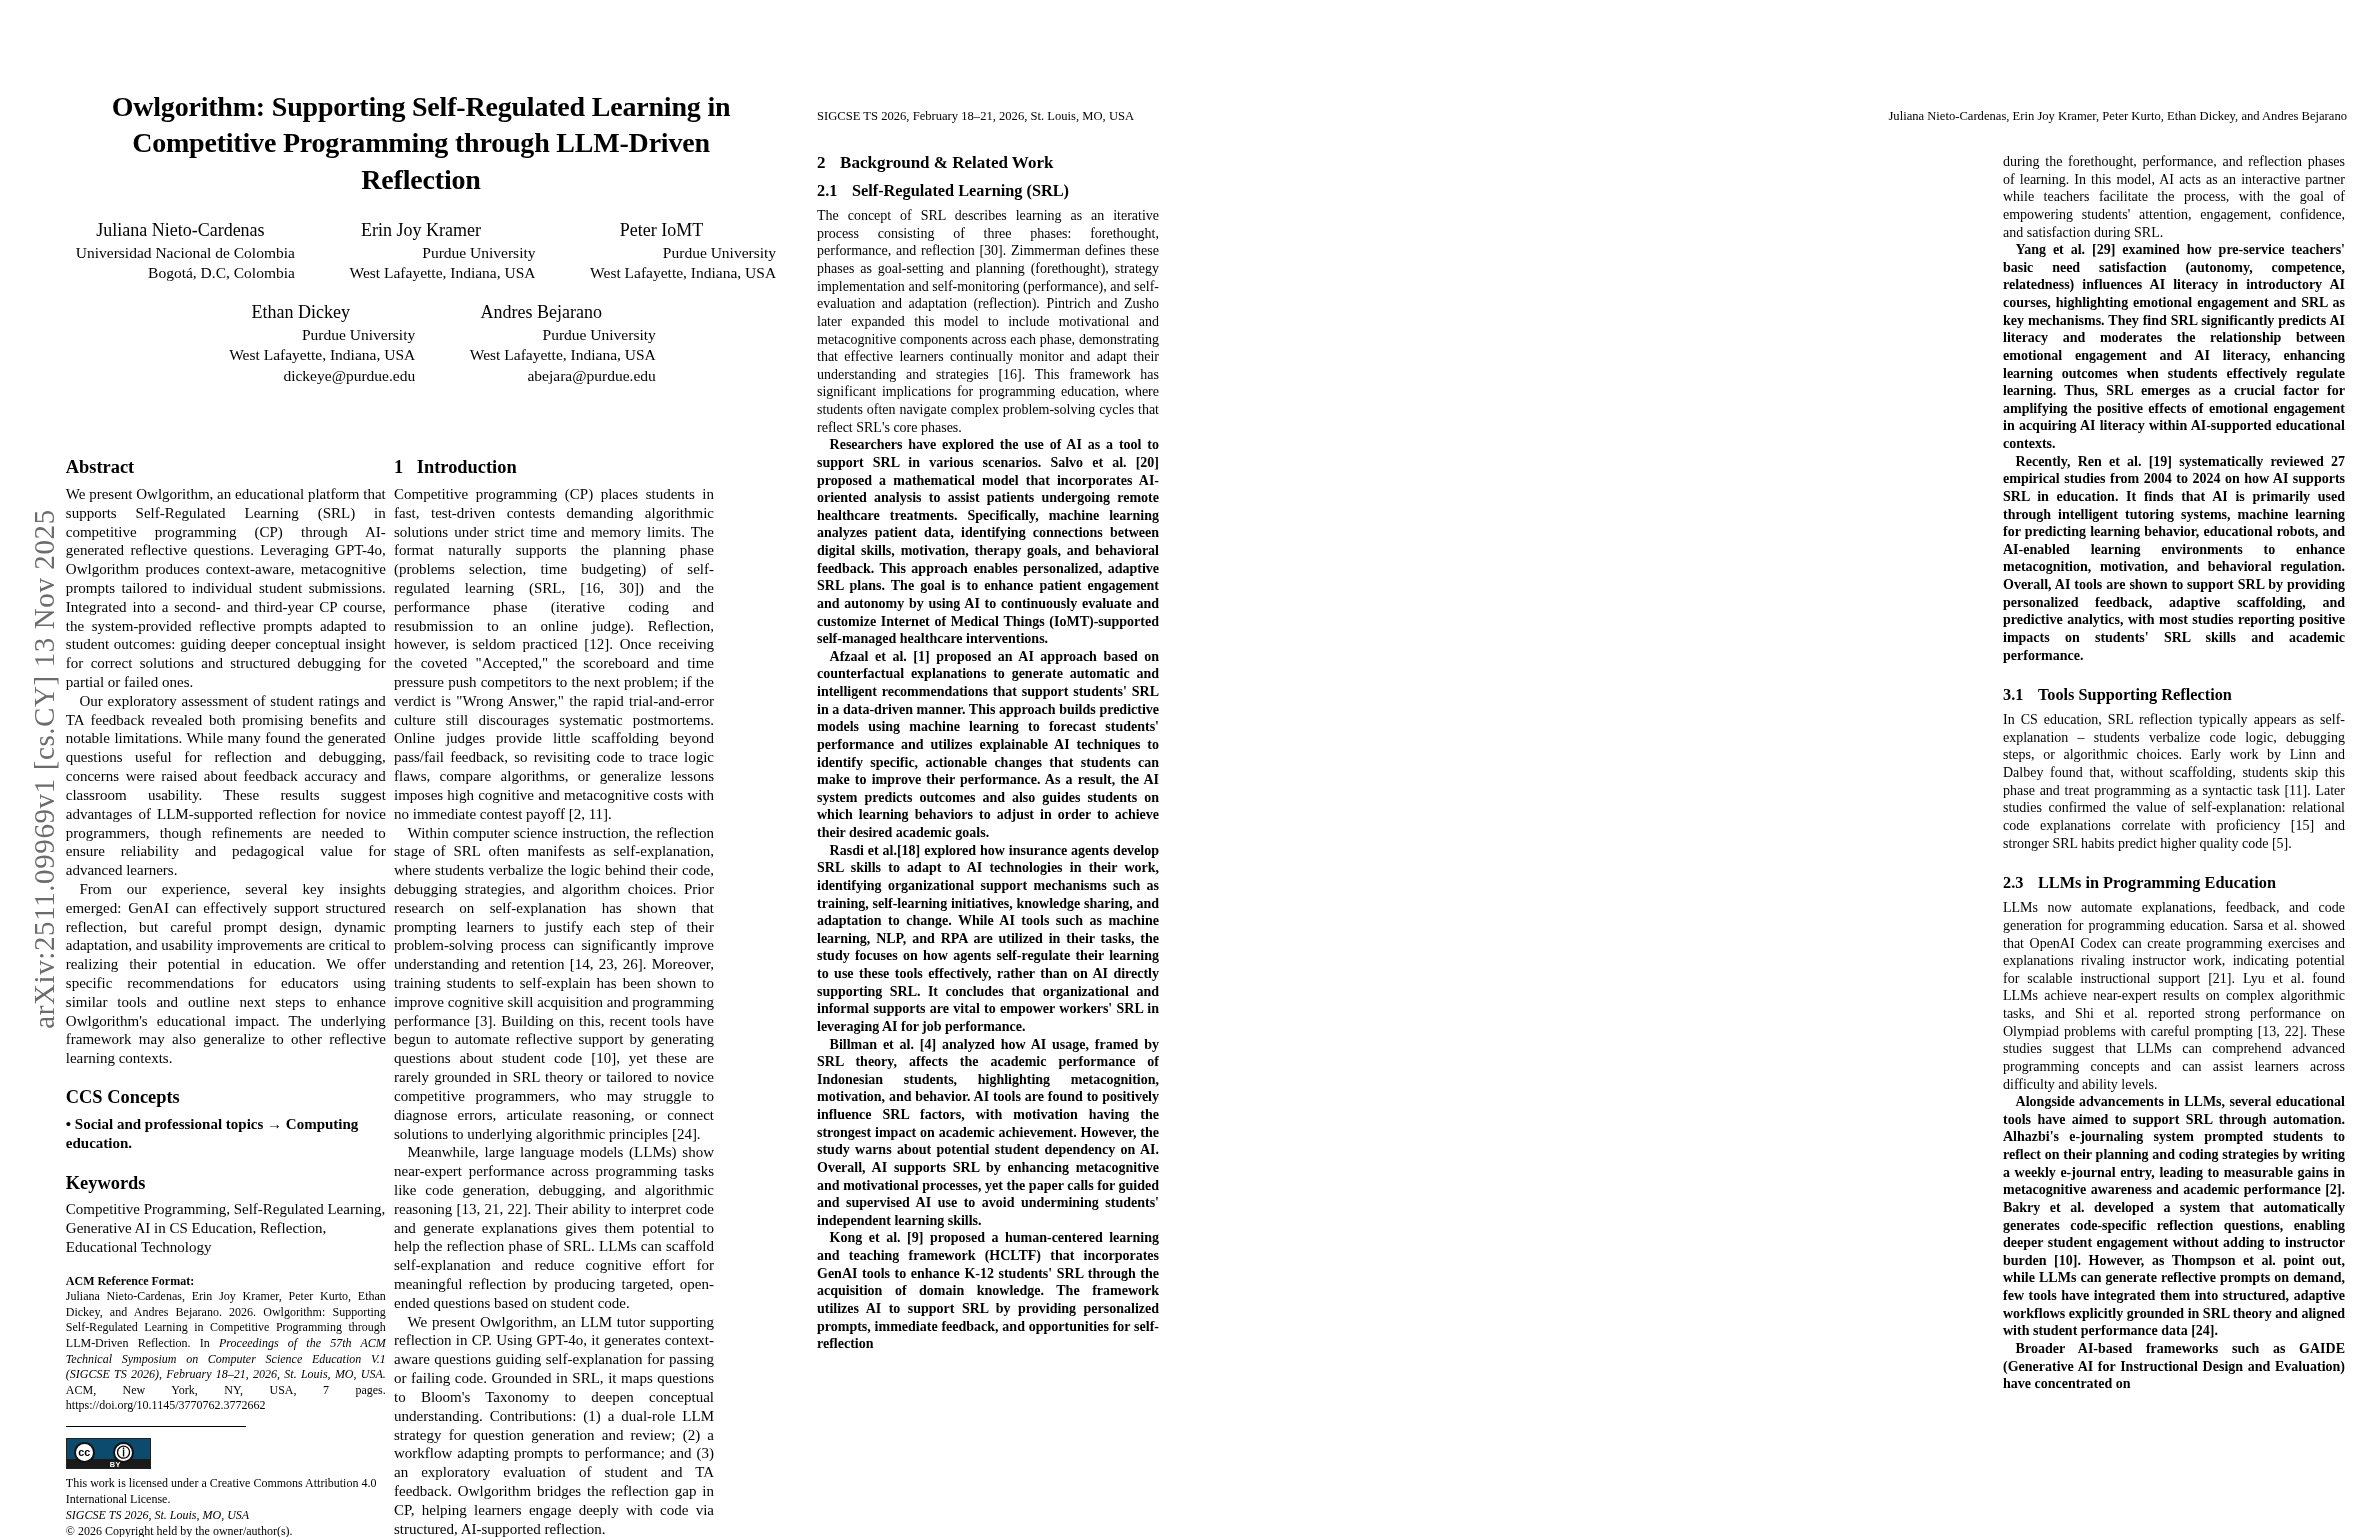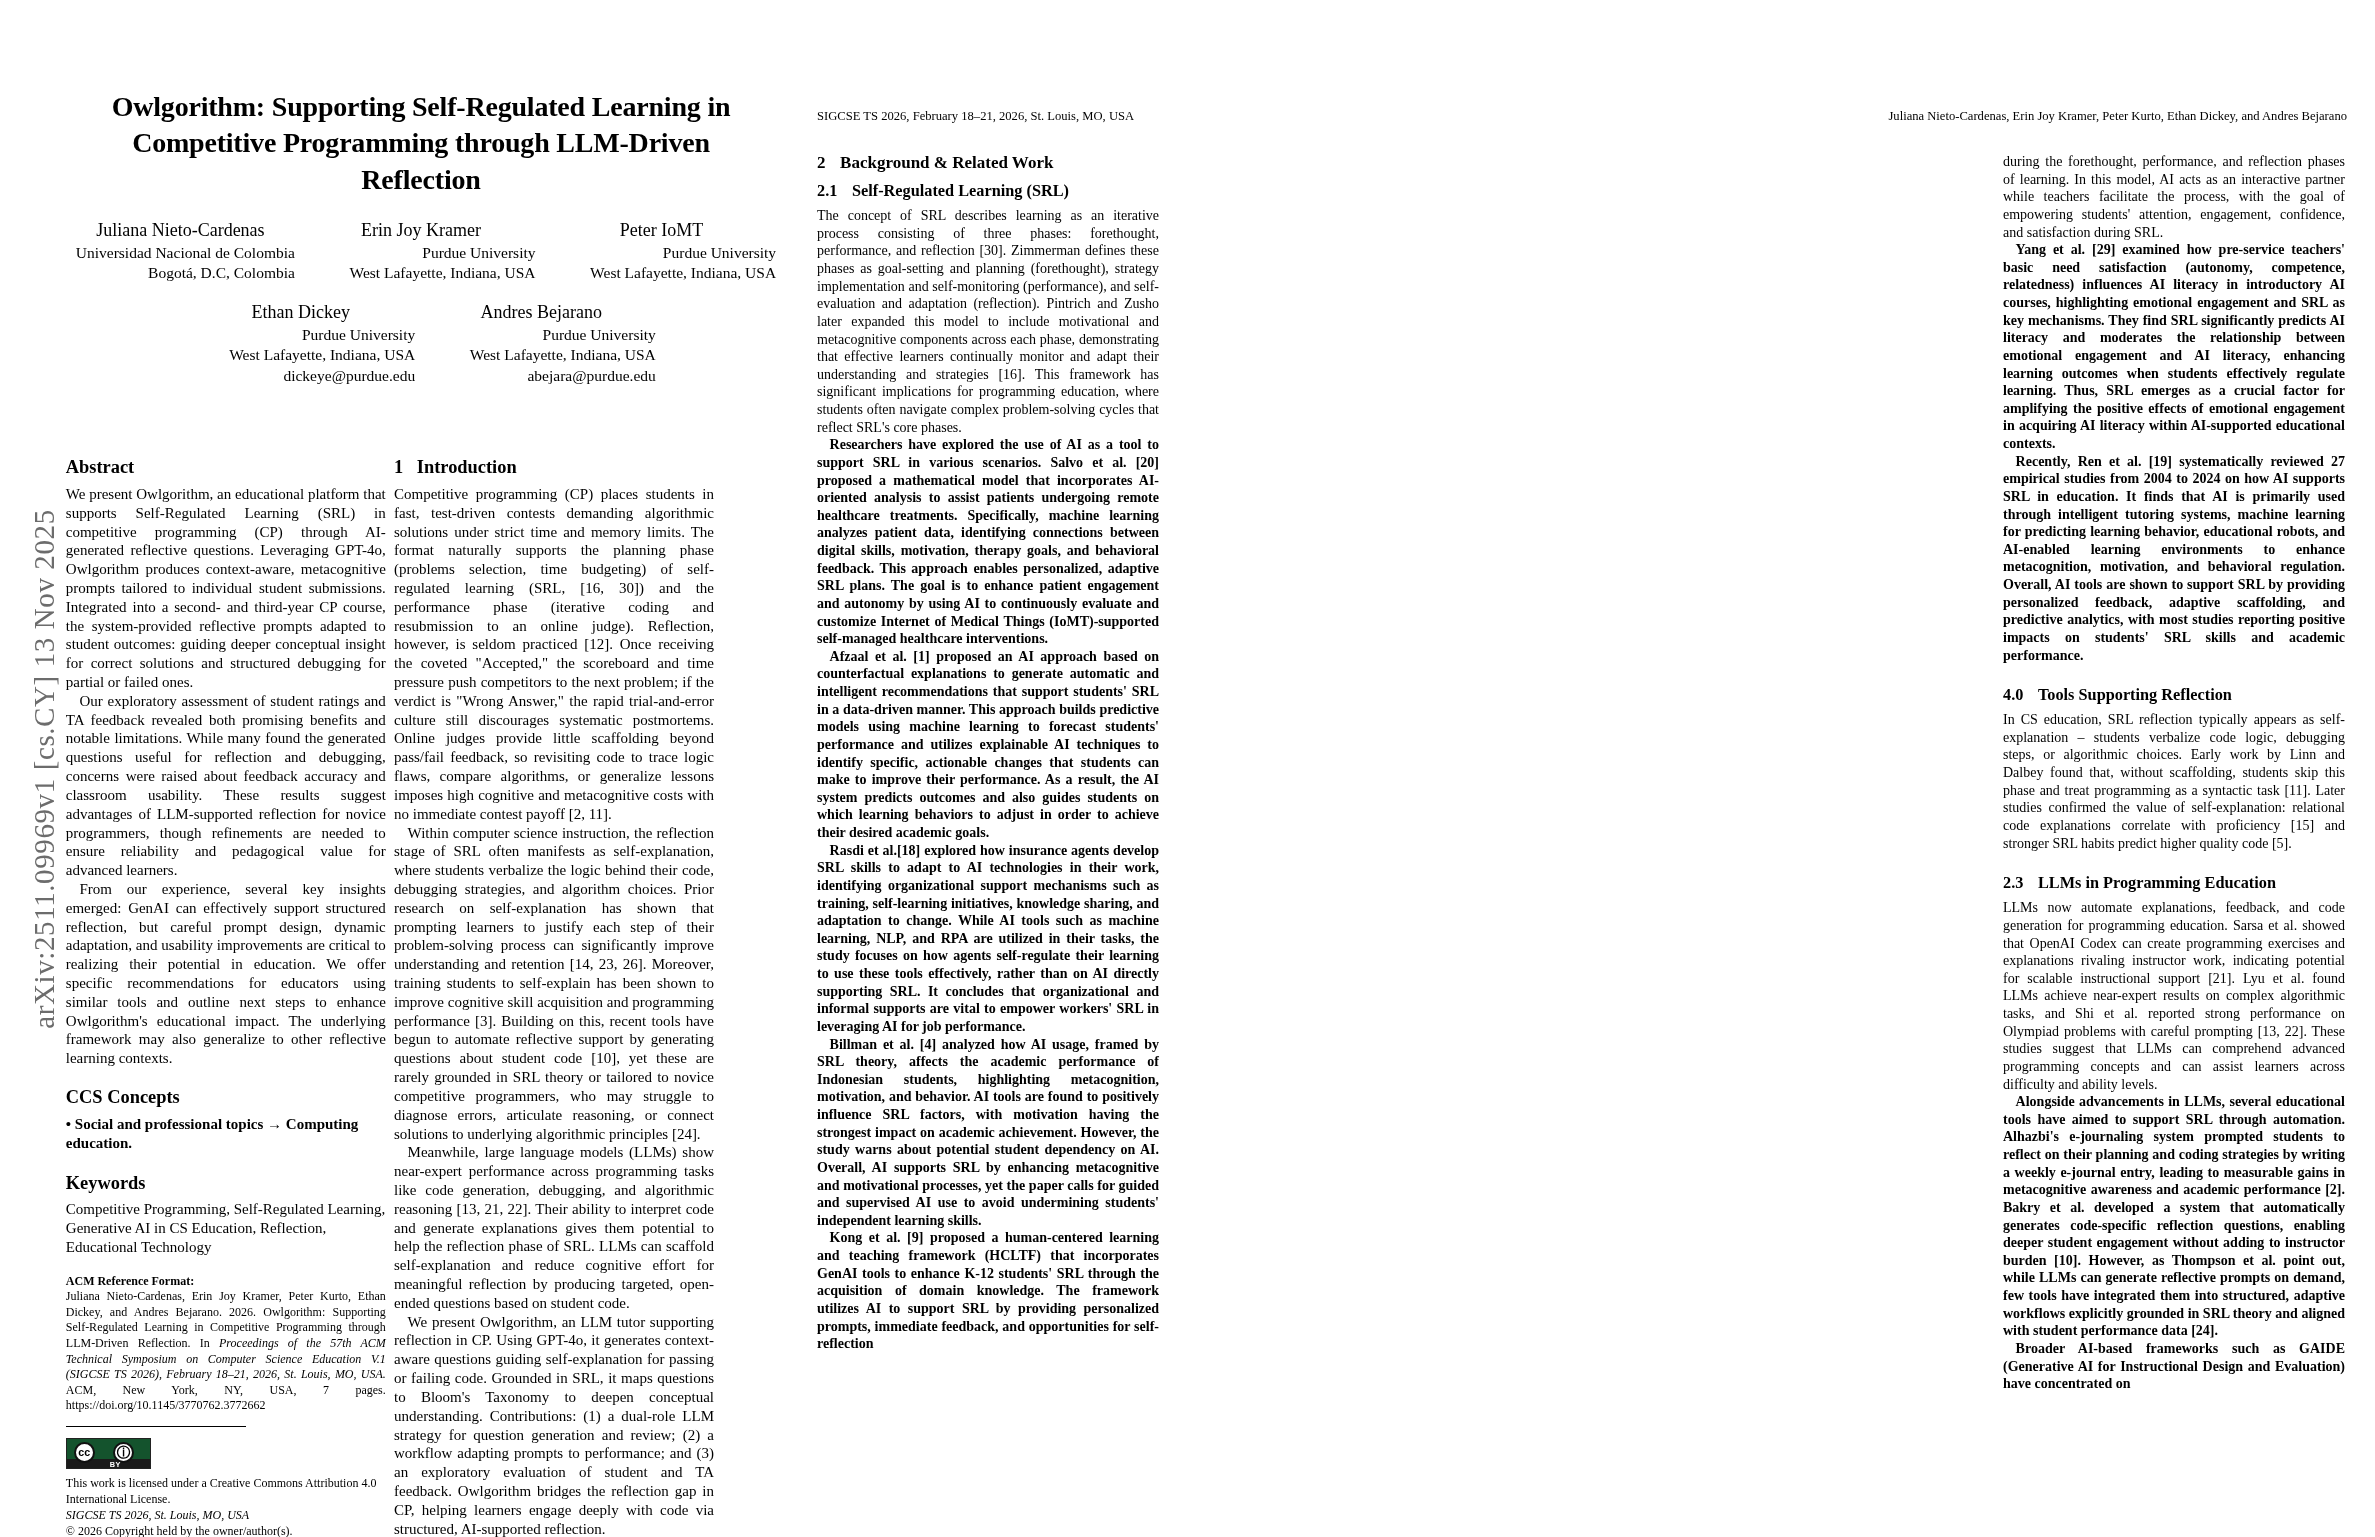--- a/index.html
+++ b/index.html
@@ -145,21 +145,21 @@
     border: none;
     border-top: 1px solid #000;
     margin: 12.6px 0 0 0;
     width: 180px;
   }
 
   #cc-badge {
     margin-top: 10.7px;
     width: 83px;
     height: 29px;
-    background: #14532d;
+    background: #0c4a6e;
     border: 1px solid #222;
     position: relative;
     display: block;
   }
   #cc-badge .blk {
     position: absolute;
     left: 0; right: 0; bottom: 0;
     height: 8.7px;
     background: #1a1a1a;
   }
@@ -365,21 +365,21 @@
     <p class="b2">Billman et al. [4] analyzed how AI usage, framed by SRL theory, affects the academic performance of Indonesian students, highlighting metacognition, motivation, and behavior. AI tools are found to positively influence SRL factors, with motivation having the strongest impact on academic achievement. However, the study warns about potential student dependency on AI. Overall, AI supports SRL by enhancing metacognitive and motivational processes, yet the paper calls for guided and supervised AI use to avoid undermining students' independent learning skills.</p>
     <p class="b2">Kong et al. [9] proposed a human-centered learning and teaching framework (HCLTF) that incorporates GenAI tools to enhance K-12 students' SRL through the acquisition of domain knowledge. The framework utilizes AI to support SRL by providing personalized prompts, immediate feedback, and opportunities for self-reflection</p>
   </div>
 
   <div id="p2-colB">
     <p class="b2">during the forethought, performance, and reflection phases of learning. In this model, AI acts as an interactive partner while teachers facilitate the process, with the goal of empowering students' attention, engagement, confidence, and satisfaction during SRL.</p>
     <p class="b2">Yang et al. [29] examined how pre-service teachers' basic need satisfaction (autonomy, competence, relatedness) influences AI literacy in introductory AI courses, highlighting emotional engagement and SRL as key mechanisms. They find SRL significantly predicts AI literacy and moderates the relationship between emotional engagement and AI literacy, enhancing learning outcomes when students effectively regulate learning. Thus, SRL emerges as a crucial factor for amplifying the positive effects of emotional engagement in acquiring AI literacy within AI-supported educational contexts.</p>
     <p class="b2">Recently, Ren et al. [19] systematically reviewed 27 empirical studies from 2004 to 2024 on how AI supports SRL in education. It finds that AI is primarily used through intelligent tutoring systems, machine learning for predicting learning behavior, educational robots, and AI-enabled learning environments to enhance metacognition, motivation, and behavioral regulation. Overall, AI tools are shown to support SRL by providing personalized feedback, adaptive scaffolding, and predictive analytics, with most studies reporting positive impacts on students' SRL skills and academic performance.</p>
 
     <div class="sec-h sub gap">
-      <span>4.0</span>
+      <span>3.1</span>
       <span>Tools Supporting Reflection</span>
     </div>
     <p class="b2">In CS education, SRL reflection typically appears as self-explanation – students verbalize code logic, debugging steps, or algorithmic choices. Early work by Linn and Dalbey found that, without scaffolding, students skip this phase and treat programming as a syntactic task [11]. Later studies confirmed the value of self-explanation: relational code explanations correlate with proficiency [15] and stronger SRL habits predict higher quality code [5].</p>
 
     <div class="sec-h sub gap">
       <span>2.3</span>
       <span>LLMs in Programming Education</span>
     </div>
     <p class="b2">LLMs now automate explanations, feedback, and code generation for programming education. Sarsa et al. showed that OpenAI Codex can create programming exercises and explanations rivaling instructor work, indicating potential for scalable instructional support [21]. Lyu et al. found LLMs achieve near-expert results on complex algorithmic tasks, and Shi et al. reported strong performance on Olympiad problems with careful prompting [13, 22]. These studies suggest that LLMs can comprehend advanced programming concepts and can assist learners across difficulty and ability levels.</p>
     <p class="b2">Alongside advancements in LLMs, several educational tools have aimed to support SRL through automation. Alhazbi's e-journaling system prompted students to reflect on their planning and coding strategies by writing a weekly e-journal entry, leading to measurable gains in metacognitive awareness and academic performance [2]. Bakry et al. developed a system that automatically generates code-specific reflection questions, enabling deeper student engagement without adding to instructor burden [10]. However, as Thompson et al. point out, while LLMs can generate reflective prompts on demand, few tools have integrated them into structured, adaptive workflows explicitly grounded in SRL theory and aligned with student performance data [24].</p>

